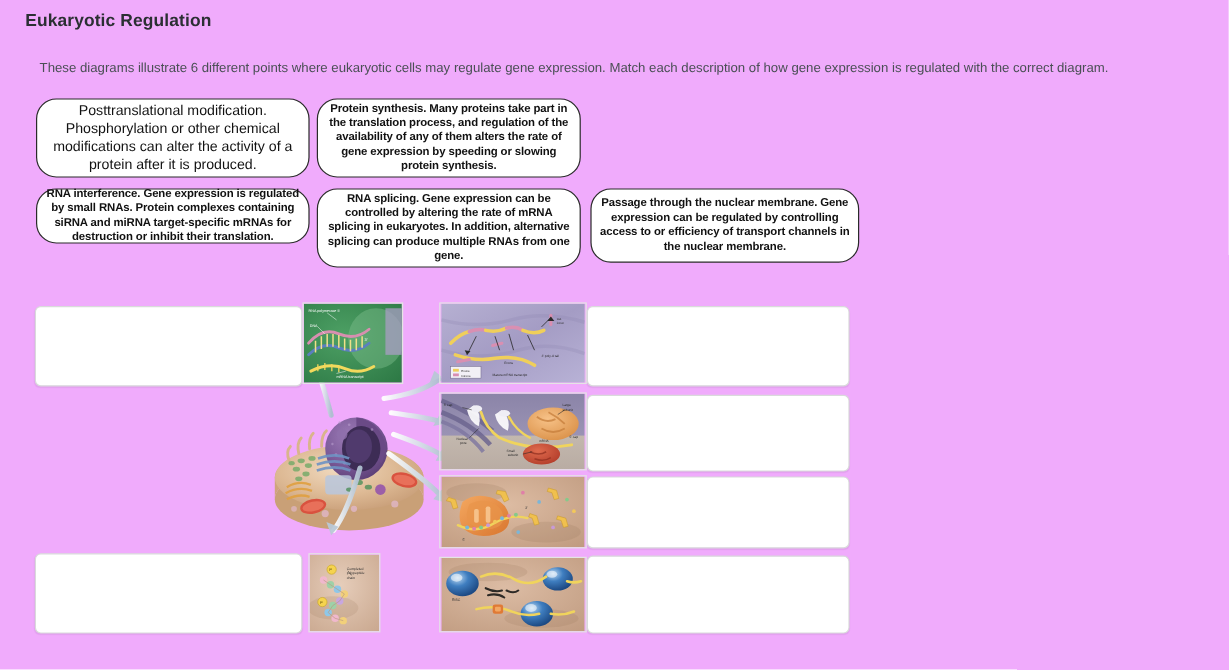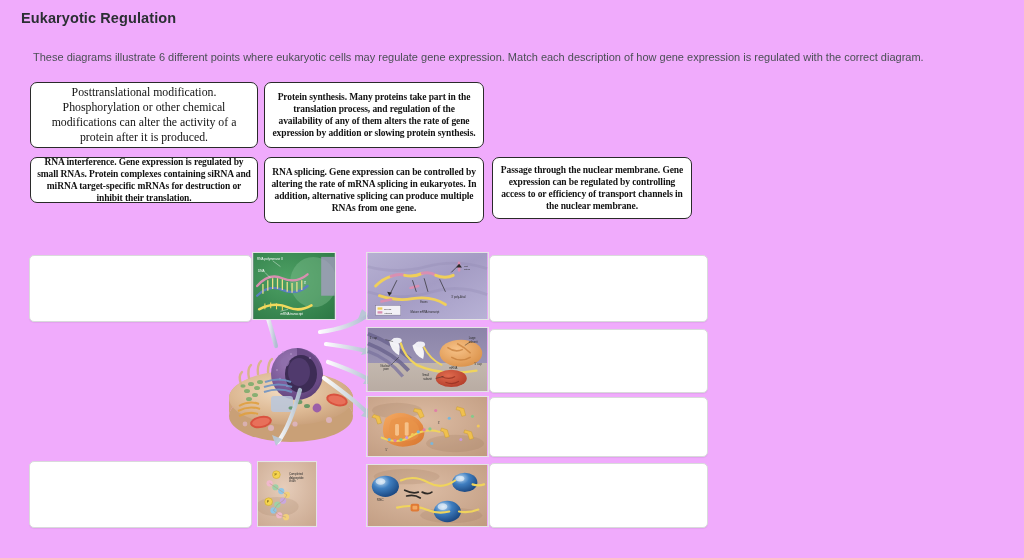--- a/index.html
+++ b/index.html
@@ -21,38 +21,37 @@
   .intro {
     position: absolute; left: 33px; top: 51px;
     width: 990px;
     font-size: 11px; color: #4a4f55; white-space: nowrap;
   }
 
   
   .desc-card {
     position: absolute;
     border: 1px solid #2a2a2a;
-    border-radius: 7px;
+    border-radius: 17px;
     background: #fff;
     color: #111;
     text-align: center;
     display: flex; align-items: center; justify-content: center;
     padding: 3px 6px;
     line-height: 1.28;
-    font-family: Liberation Serif, serif;
   }
   .desc-card.big   { font-size: 11.8px; }
   .desc-card.small { font-size: 9.5px; font-weight: bold; letter-spacing: -.1px; }
 
   #card0 { left: 30px;  top: 82px; width: 228px; height: 66px; }
   #card1 { left: 264px; top: 82px; width: 220px; height: 66px; }
   #card2 { left: 492px; top: 82px; width: 224px; height: 66px; }
   #card3 { left: 30px;  top: 157px; width: 228px; height: 46px; }
   #card4 { left: 264px; top: 157px; width: 220px; height: 66px; }
-  #card5 { left: 492px; top: 157px; width: 200px; height: 62px; }
+  #card5 { left: 492px; top: 157px; width: 224px; height: 62px; }
 
   
   .drop-zone {
     position: absolute;
     background: #fff;
     border: 1px solid #d9dadb;
     border-radius: 5px;
     box-shadow: 0 1px 1px rgba(0,0,0,.06);
   }
   #dz-left-top    { left: 29px;  top: 255px; width: 223px; height: 67px; }
@@ -80,21 +79,21 @@
 </style>
 </head>
 <body>
 
 <div id="page">
 
   <div class="page-title">Eukaryotic Regulation</div>
   <div class="intro">These diagrams illustrate 6 different points where eukaryotic cells may regulate gene expression. Match each description of how gene expression is regulated with the correct diagram.</div>
 
   <div class="desc-card big" id="card0">Posttranslational modification. Phosphorylation or other chemical modifications can alter the activity of a protein after it is produced.</div>
-  <div class="desc-card small" id="card1">Protein synthesis. Many proteins take part in the translation process, and regulation of the availability of any of them alters the rate of gene expression by addition or slowing protein synthesis.</div>
+  <div class="desc-card small" id="card1">Protein synthesis. Many proteins take part in the translation process, and regulation of the availability of any of them alters the rate of gene expression by speeding or slowing protein synthesis.</div>
   <div class="desc-card small" id="card3">RNA interference. Gene expression is regulated by small RNAs. Protein complexes containing siRNA and miRNA target-specific mRNAs for destruction or inhibit their translation.</div>
   <div class="desc-card small" id="card4">RNA splicing. Gene expression can be controlled by altering the rate of mRNA splicing in eukaryotes. In addition, alternative splicing can produce multiple RNAs from one gene.</div>
   <div class="desc-card small" id="card5">Passage through the nuclear membrane. Gene expression can be regulated by controlling access to or efficiency of transport channels in the nuclear membrane.</div>
 
   <div class="drop-zone" id="dz-left-top"></div>
   <div class="drop-zone" id="dz-left-bottom"></div>
   <div class="drop-zone" id="dz-r0"></div>
   <div class="drop-zone" id="dz-r1"></div>
   <div class="drop-zone" id="dz-r2"></div>
   <div class="drop-zone" id="dz-r3"></div>

